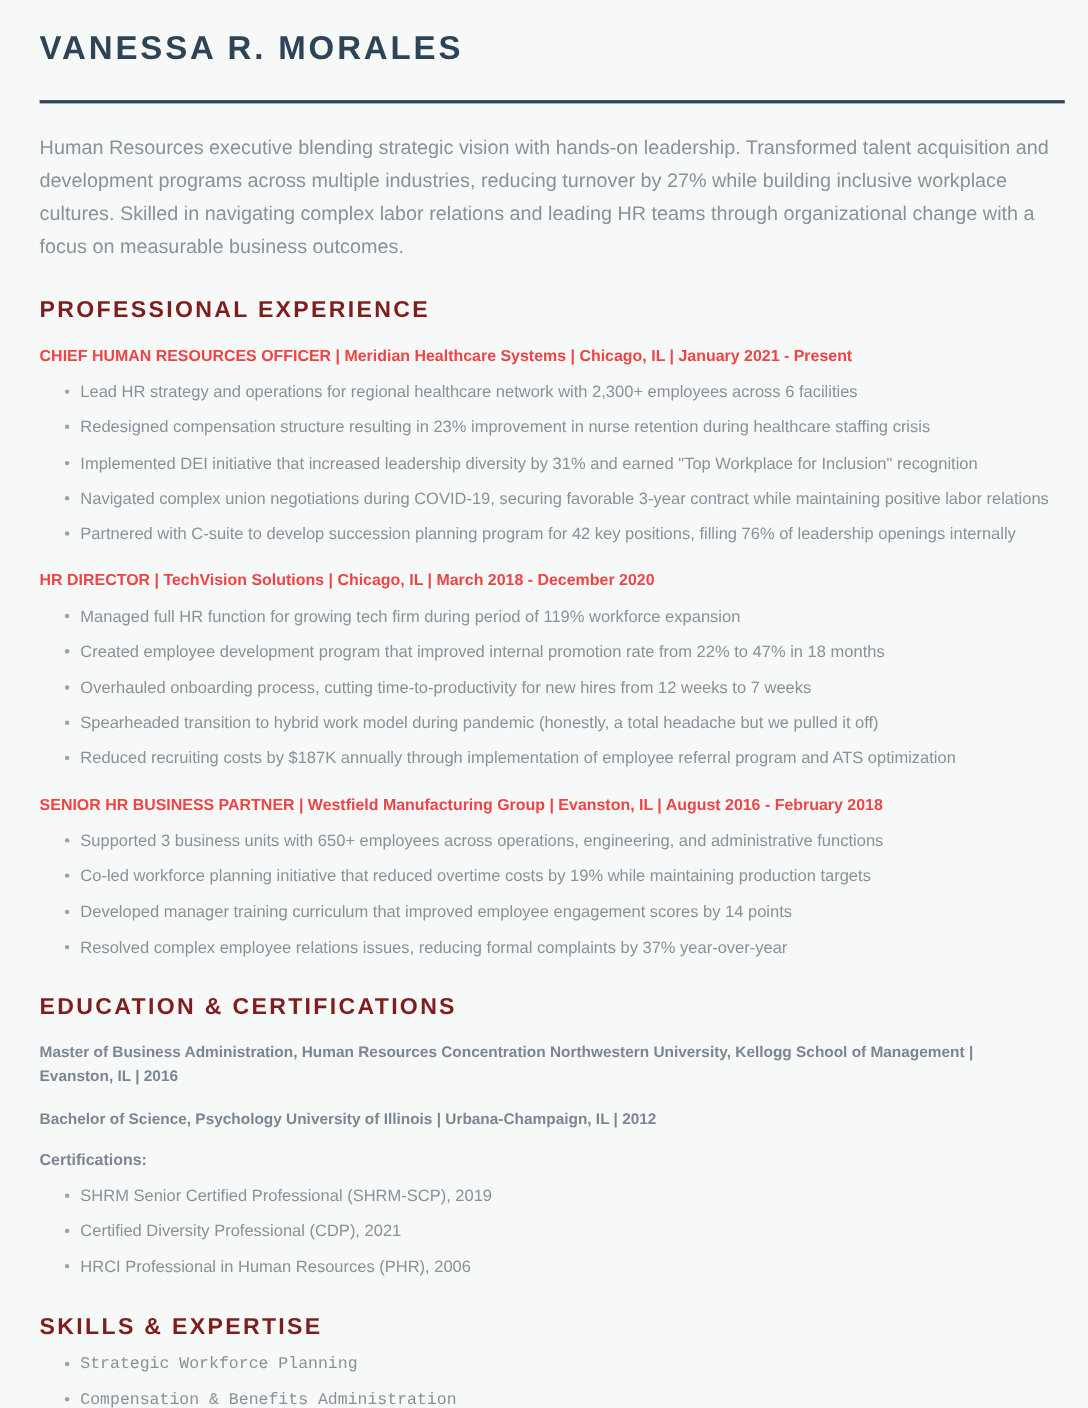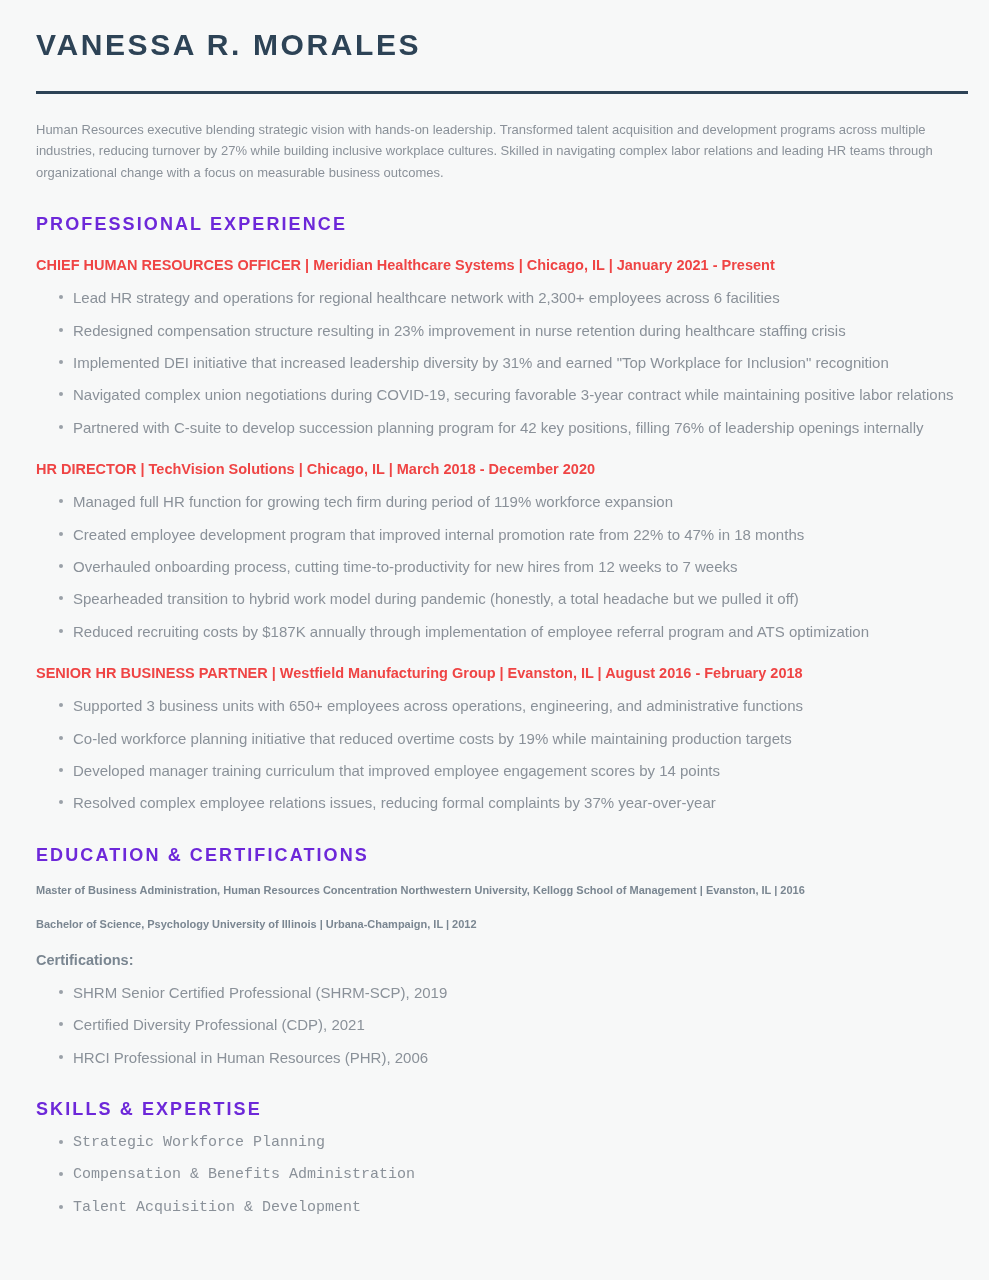--- a/index.html
+++ b/index.html
@@ -36,47 +36,47 @@
     line-height: 1.4;
   }
   .rule {
     height: 3px;
     background: #2d4356;
     margin: 28px 0 0 0;
   }
 
   
   .summary {
-    font-size: 13px;
+    font-size: 18px;
     color: #8a9199;
     line-height: 1.67;
     margin: 25px 0 0 0;
     max-width: 932px;
   }
 
   
   .section-title {
-    font-size: 18px;
+    font-size: 21px;
     font-weight: bold;
-    color: #6d28d9;
+    color: #7f1d1d;
     letter-spacing: 2.1px;
     margin: 30px 0 0 0;
     line-height: 1.2;
   }
   .section-block { margin-top: 0; }
 
   .entry-heading {
     font-size: 14.5px;
     font-weight: bold;
     color: #ef4444;
     line-height: 1.45;
     margin: 20px 0 0 0;
   }
   .edu-entry {
-    font-size: 11px;
+    font-size: 14px;
     font-weight: bold;
     color: #7a8691;
     line-height: 1.62;
     margin: 16px 0 0 0;
     max-width: 900px;
   }
   .cert-label {
     font-size: 14.5px;
     font-weight: bold;
     color: #7a8691;

